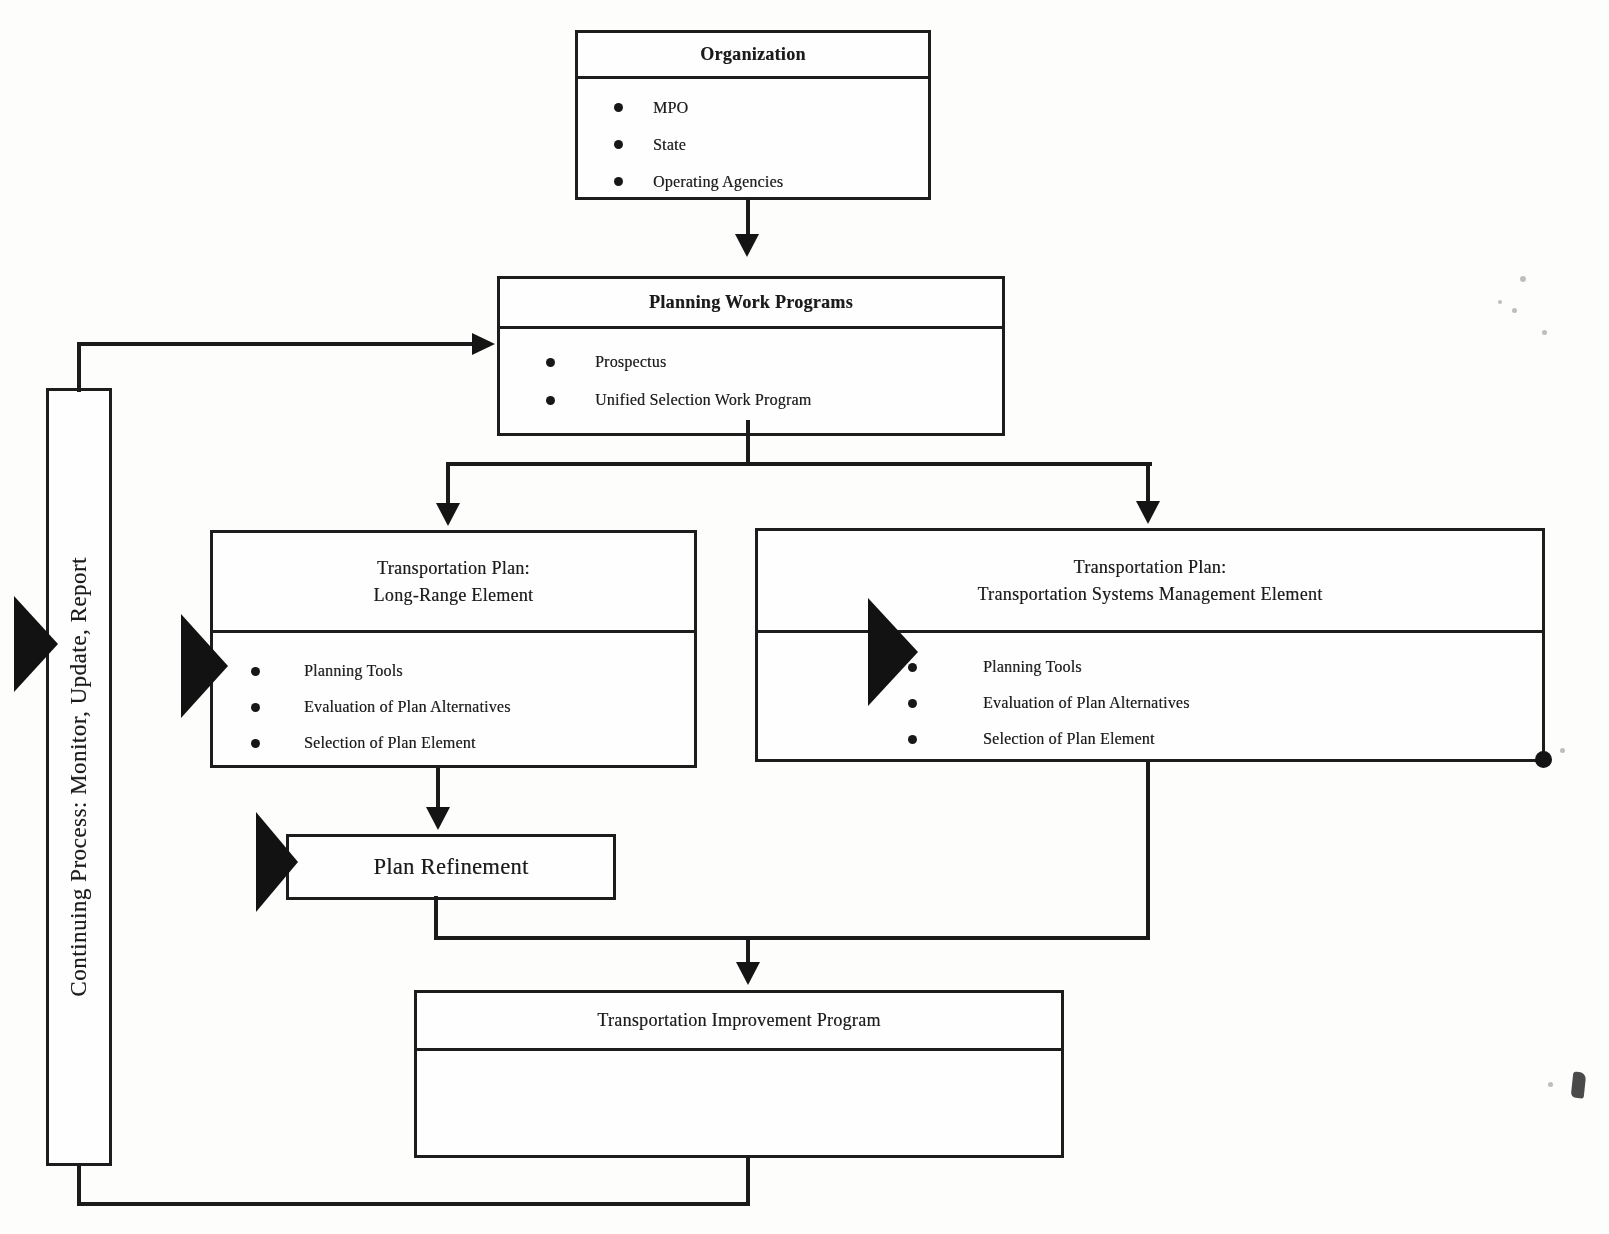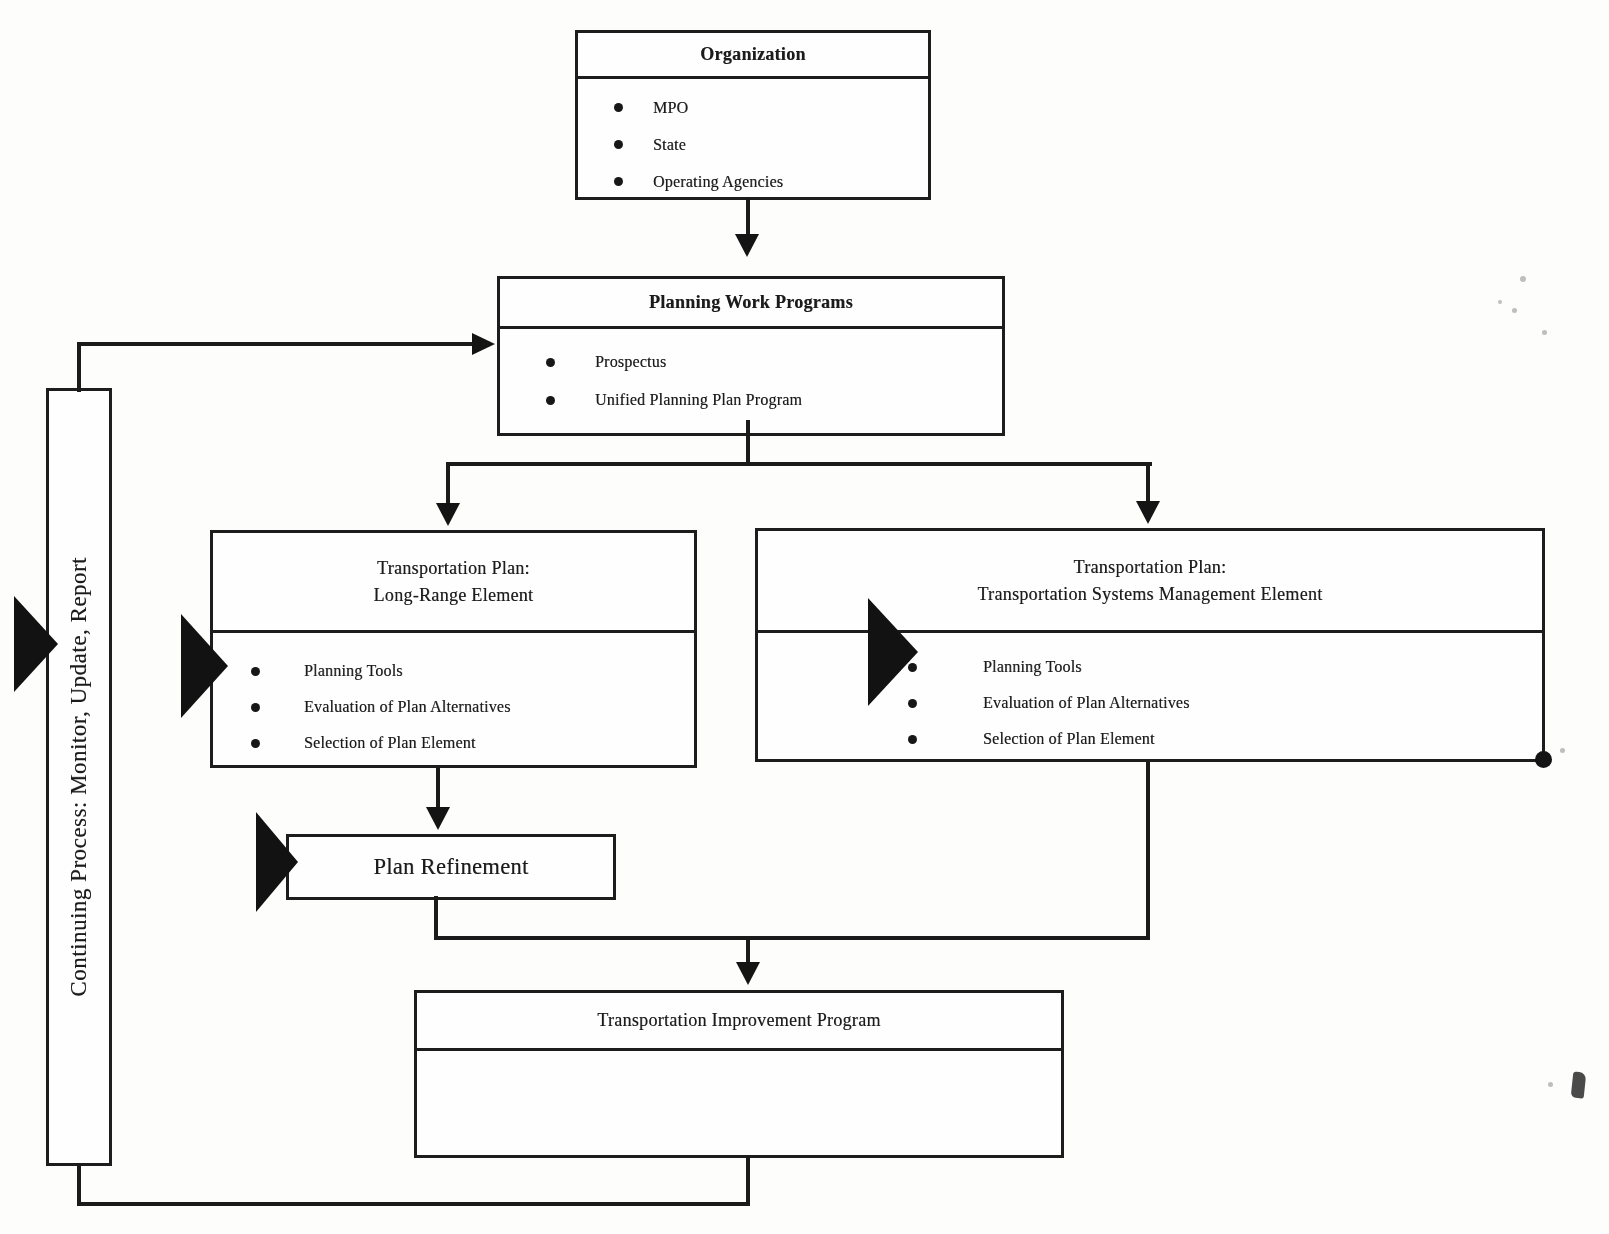--- a/index.html
+++ b/index.html
@@ -121,21 +121,21 @@
     <div class="hdr-wrap" style="height:50px;">
       <div class="box-header bold">Planning Work Programs</div>
     </div>
     <ul class="box-body" style="top:64px;padding-left:46px;">
       <li style="height:38px;font-family:Liberation Serif, serif;">
         <span class="bullet"></span>
         <span style="margin-left:40px;">Prospectus</span>
       </li>
       <li style="height:38px;">
         <span class="bullet"></span>
-        <span style="margin-left:40px;">Unified Planning Plan Program</span>
+        <span style="margin-left:40px;">Unified Selection Work Program</span>
       </li>
     </ul>
   </div>
 
   <div class="box" style="left:210px;top:530px;width:487px;height:238px;">
     <div class="hdr-wrap" style="height:100px;">
       <div class="box-header" style="line-height:1.45;">
         <span>Transportation Plan:</span>
         <span>Long-Range Element</span>
       </div>

